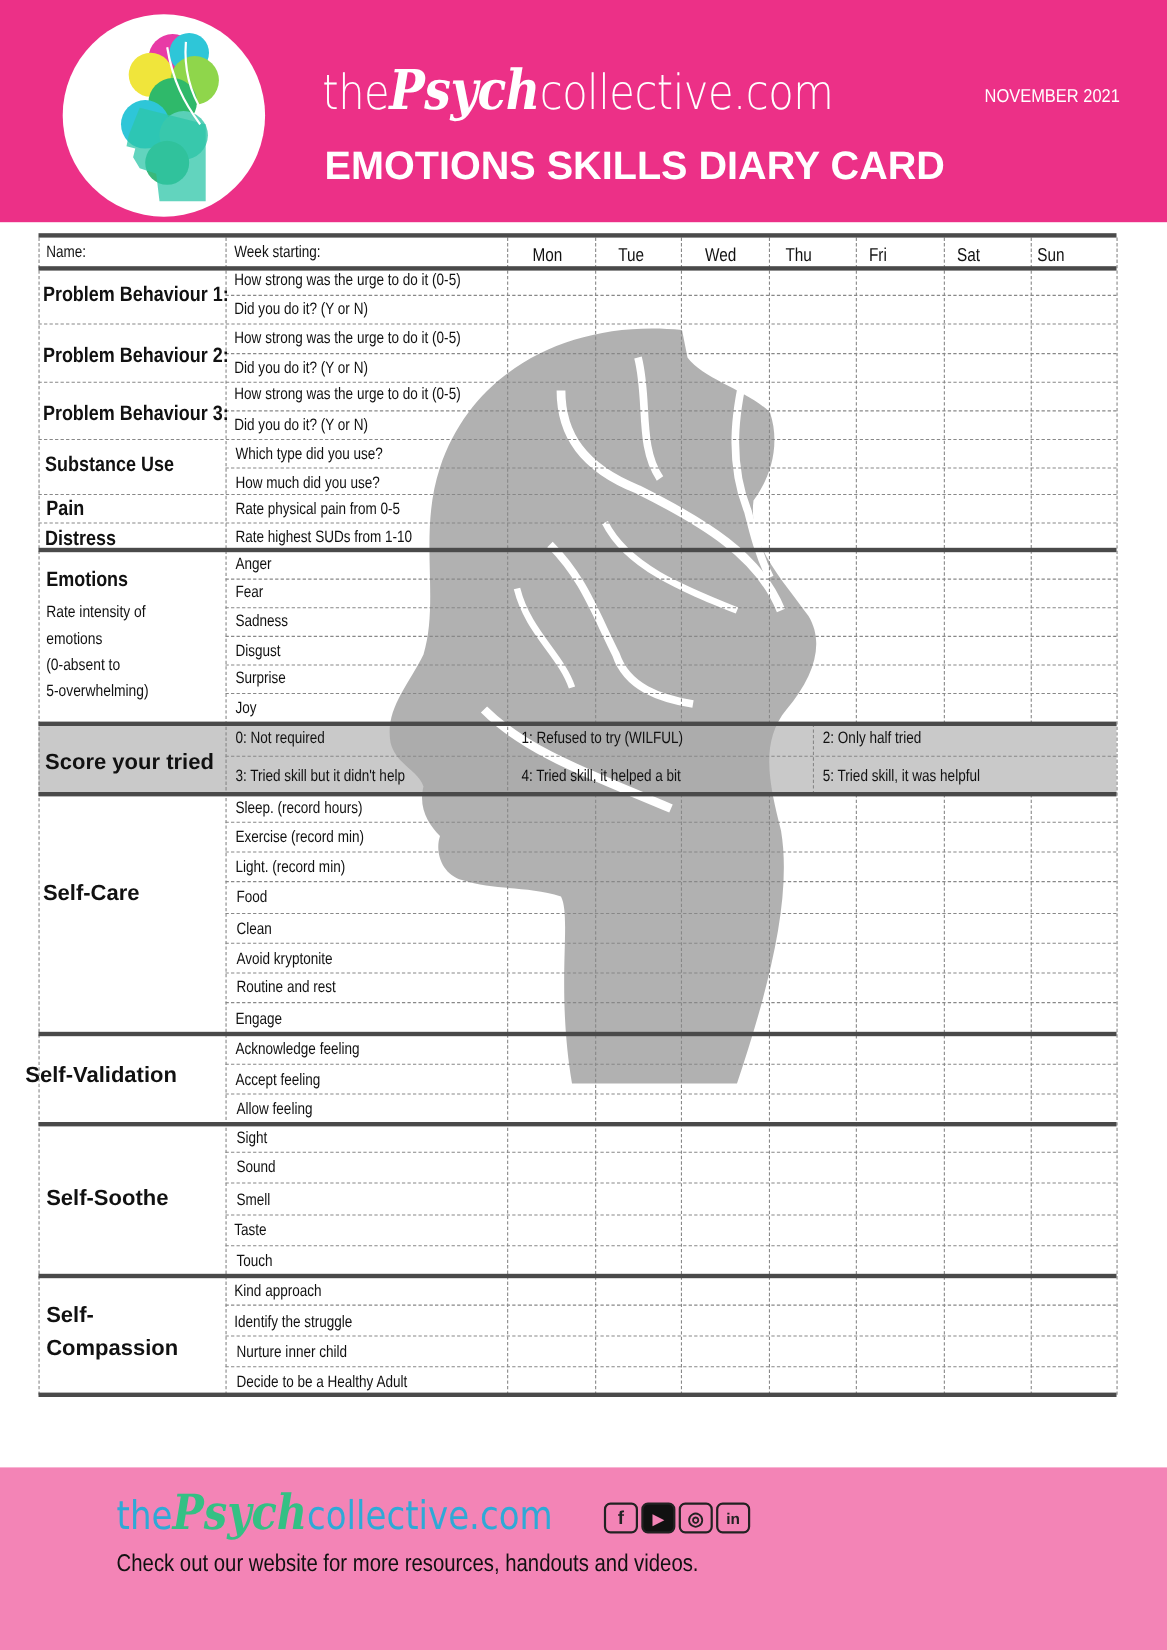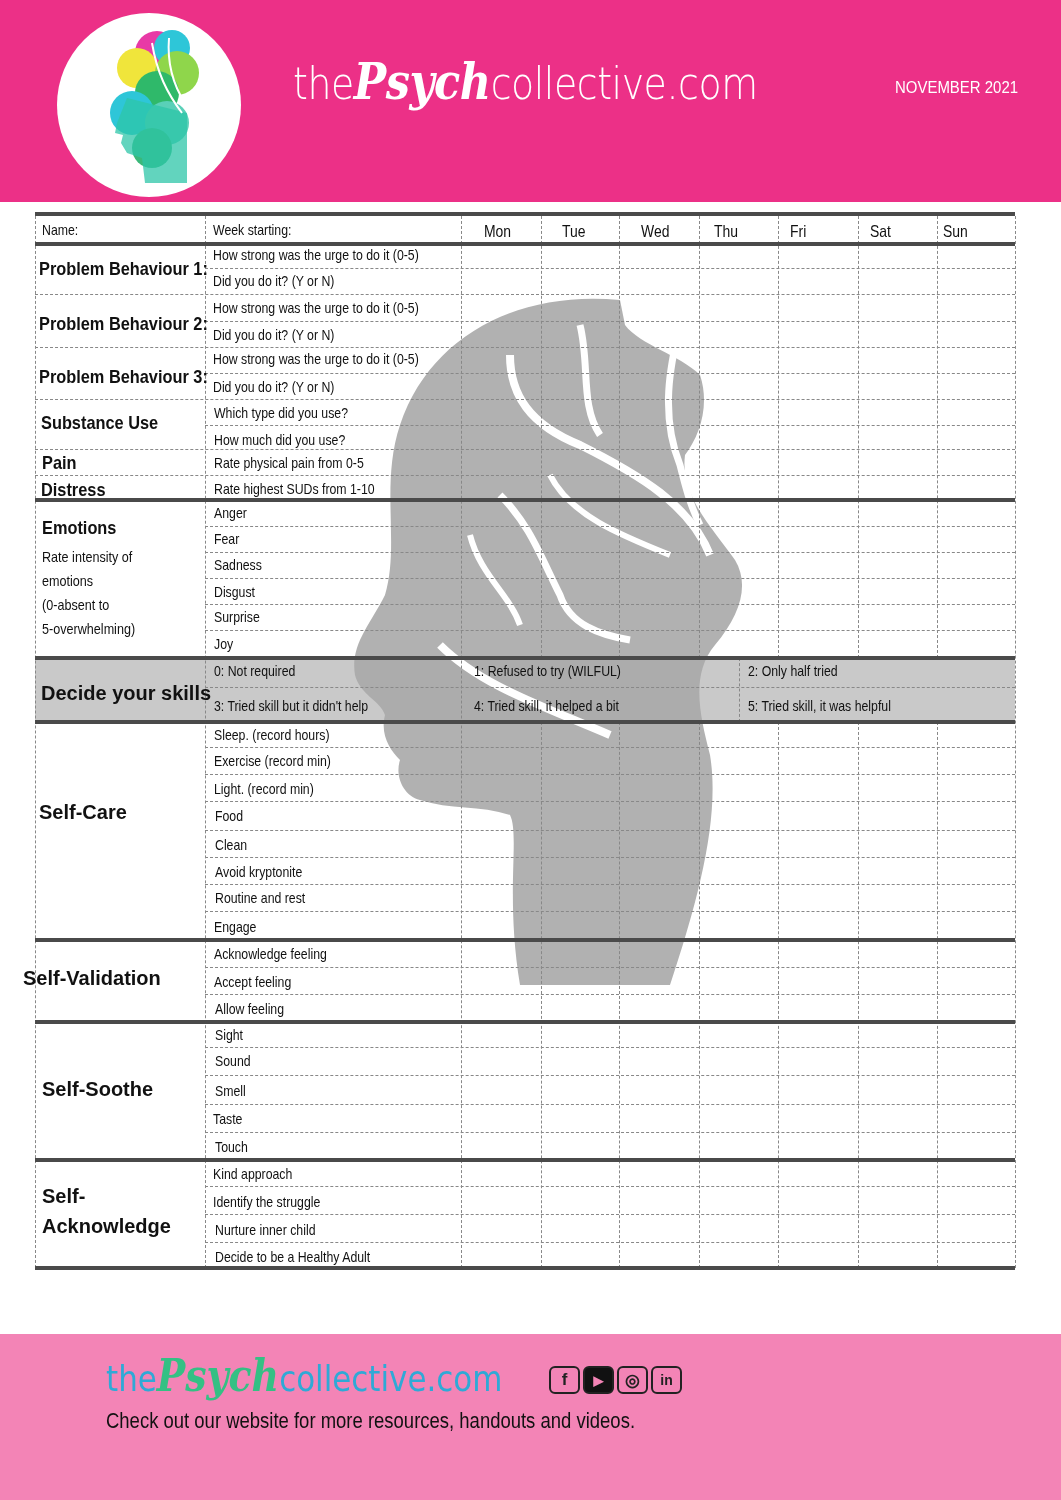--- a/index.html
+++ b/index.html
@@ -46,20 +46,21 @@
       <circle cx="120" cy="60" r="22" fill="#8fd64b"></circle>
       <circle cx="100" cy="80" r="22" fill="#2fb96a"></circle>
       <circle cx="75" cy="100" r="22" fill="#2ec6d8"></circle>
       <circle cx="110" cy="110" r="22" fill="#5ad0b8"></circle>
       <circle cx="95" cy="135" r="20" fill="#3ab87a"></circle>
       <path d="M70 85 L60 110 L58 120 L66 122 L64 130 L70 140 L85 145 L88 170 L130 170 L130 100 Z" fill="#2ec6a8" opacity="0.75"></path>
       <path d="M95 30 C100 60 110 80 125 100 M112 25 C110 50 115 70 128 90" stroke="#fff" stroke-width="2" fill="none"></path>
     </svg>
   </div>
   <div class="site-title"><span>the</span><span class="psych">Psych</span><span>collective.com</span></div>
+  <div class="card-title">EMOTIONS SKILLS DIARY CARD</div>
   <div class="date-label">NOVEMBER 2021</div>
 </div>
 
 <div class="skills-band"></div>
 
 <svg class="watermark" viewBox="0 0 410 695">
   <path d="M280 5 C180 -5 90 40 60 130 C40 190 60 250 45 300 C30 330 10 350 15 380 C20 400 40 405 45 420 C40 440 50 455 60 465 C55 480 62 500 80 505 C110 515 140 510 170 520 C180 540 165 600 180 690 L330 690 C360 600 380 520 370 460 C360 420 350 380 375 350 C400 320 410 290 395 265 C370 230 340 200 345 160 C360 140 370 110 360 80 C340 60 300 50 285 30 Z" fill="#a9a9a9" opacity="0.9"></path>
   <path d="M170 60 C170 100 190 130 240 150 C300 180 350 210 370 260" stroke="#fff" stroke-width="8" fill="none"></path>
   <path d="M240 30 C250 70 240 110 260 140" stroke="#fff" stroke-width="7" fill="none"></path>
   <path d="M340 30 C330 70 320 120 340 170 C345 190 350 210 360 230" stroke="#fff" stroke-width="7" fill="none"></path>
@@ -168,21 +169,21 @@
   <div>(0-absent to</div>
   <div>5-overwhelming)</div>
 </div>
 <div class="cell-text" style="left:214px;top:504px">Anger</div>
 <div class="cell-text" style="left:214px;top:530px">Fear</div>
 <div class="cell-text" style="left:214px;top:556px">Sadness</div>
 <div class="cell-text" style="left:214px;top:583px">Disgust</div>
 <div class="cell-text" style="left:214px;top:608px">Surprise</div>
 <div class="cell-text" style="left:214px;top:635px">Joy</div>
 
-<div class="cat-black" style="left:41px;top:682px">Decide your skills</div>
+<div class="cat-black" style="left:41px;top:682px">Score your tried</div>
 <div class="cell-text" style="left:214px;top:662px">0: Not required</div>
 <div class="cell-text" style="left:474px;top:662px">1: Refused to try (WILFUL)</div>
 <div class="cell-text" style="left:748px;top:662px">2: Only half tried</div>
 <div class="cell-text" style="left:214px;top:697px">3: Tried skill but it didn't help</div>
 <div class="cell-text" style="left:474px;top:697px">4: Tried skill, it helped a bit</div>
 <div class="cell-text" style="left:748px;top:697px">5: Tried skill, it was helpful</div>
 
 <div class="cat-black" style="left:39px;top:801px">Self-Care</div>
 <div class="cell-text" style="left:214px;top:726px">Sleep. (record hours)</div>
 <div class="cell-text" style="left:214px;top:752px">Exercise  (record min)</div>
@@ -199,21 +200,21 @@
 <div class="cell-text" style="left:215px;top:1000px">Allow feeling</div>
 
 <div class="cat-black" style="left:42px;top:1078px">Self-Soothe</div>
 <div class="cell-text" style="left:215px;top:1026px">Sight</div>
 <div class="cell-text" style="left:215px;top:1052px">Sound</div>
 <div class="cell-text" style="left:215px;top:1082px">Smell</div>
 <div class="cell-text" style="left:213px;top:1110px">Taste</div>
 <div class="cell-text" style="left:215px;top:1138px">Touch</div>
 
 <div class="cat-black" style="left:42px;top:1185px">Self-</div>
-<div class="cat-black" style="left:42px;top:1215px">Acknowledge</div>
+<div class="cat-black" style="left:42px;top:1215px">Compassion</div>
 <div class="cell-text" style="left:213px;top:1165px">Kind approach</div>
 <div class="cell-text" style="left:213px;top:1193px">Identify the struggle</div>
 <div class="cell-text" style="left:215px;top:1221px">Nurture inner child</div>
 <div class="cell-text" style="left:215px;top:1248px">Decide to be a Healthy Adult</div>
 
 <div class="footer">
   <div class="foot-title"><span>the</span><span class="psych">Psych</span><span>collective.com</span></div>
   <div class="socials">
     <div class="soc">f</div>
     <div class="soc yt">▶</div>

